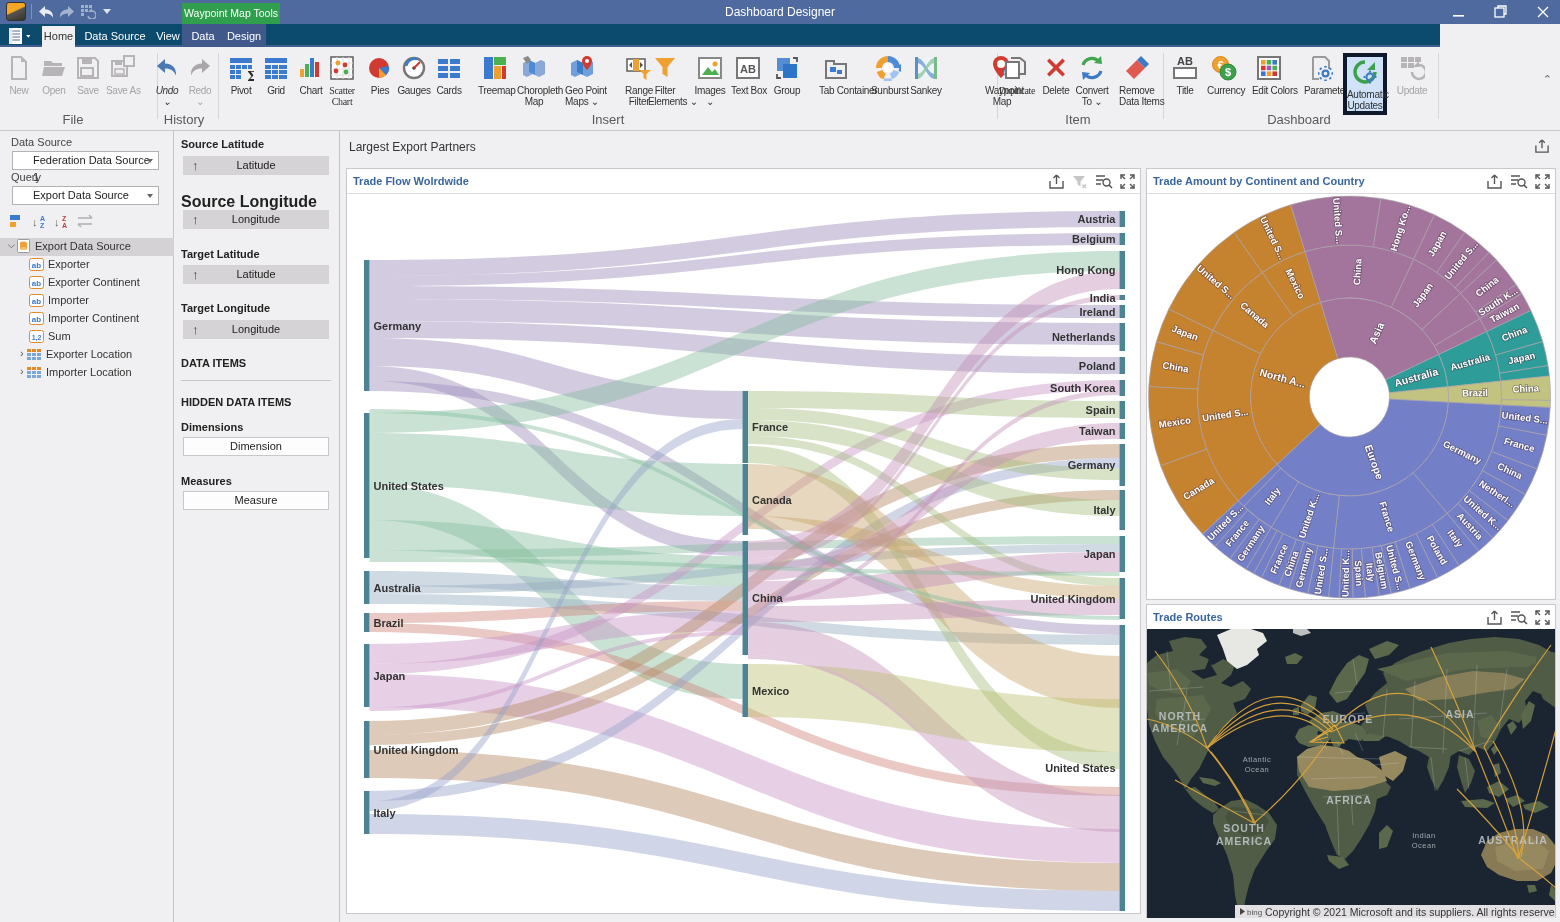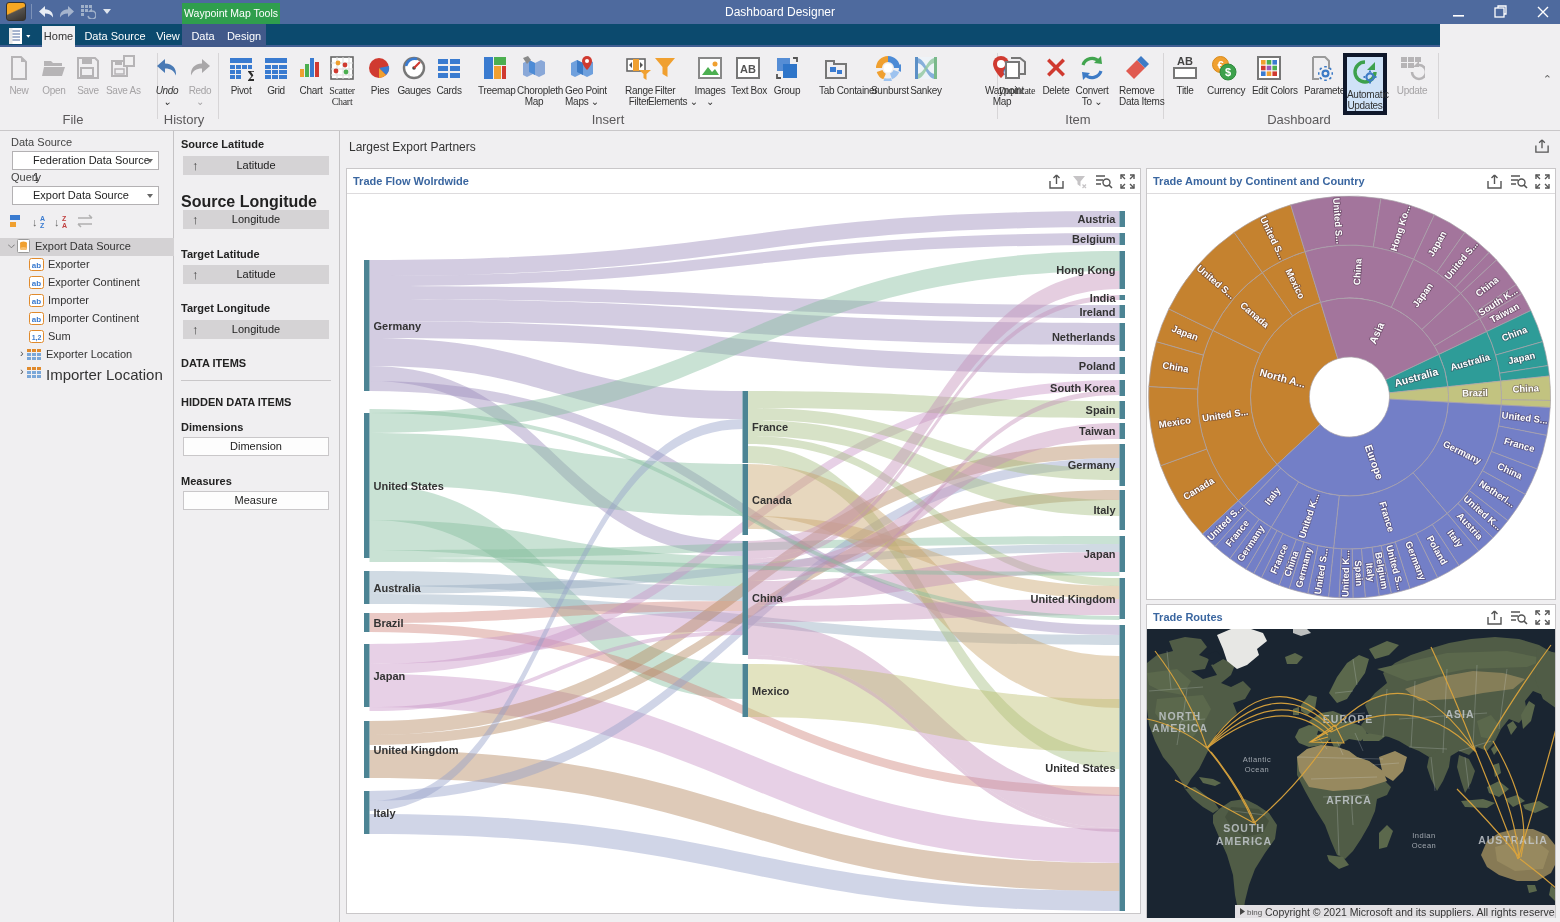--- a/index.html
+++ b/index.html
@@ -573,21 +573,21 @@
         </g>
         <g fill="#7aa7d8">
           <rect x="0" y="5" width="4" height="3"></rect>
           <rect x="5" y="5" width="4" height="3"></rect>
           <rect x="10" y="5" width="4" height="3"></rect>
           <rect x="0" y="9" width="4" height="3"></rect>
           <rect x="5" y="9" width="4" height="3"></rect>
           <rect x="10" y="9" width="4" height="3"></rect>
         </g>
       </svg></div>
-    <div style="position:absolute;left:46px;top:235px;font-size:15px;color:#333">Importer Location</div>
+    <div style="position:absolute;left:46px;top:235px;font-size:11px;color:#333">Importer Location</div>
   </div>
 <div class="p2">
     <div style="position:absolute;left:6px;top:7px;font-size:11px;font-weight:bold;color:#222">Source Latitude</div>
     <div class="bindbtn" style="top:25px"><span style="position:absolute;left:9px;font-size:13px;color:#444;font-weight:bold">↑</span>Latitude</div>
     <div style="position:absolute;left:6px;top:62px;font-size:16px;font-weight:bold;color:#222">Source Longitude</div>
     <div class="bindbtn" style="top:79px"><span style="position:absolute;left:9px;font-size:13px;color:#444;font-weight:bold">↑</span>Longitude</div>
     <div style="position:absolute;left:6px;top:117px;font-size:11px;font-weight:bold;color:#222">Target Latitude</div>
     <div class="bindbtn" style="top:134px"><span style="position:absolute;left:9px;font-size:13px;color:#444;font-weight:bold">↑</span>Latitude</div>
     <div style="position:absolute;left:6px;top:171px;font-size:11px;font-weight:bold;color:#222">Target Longitude</div>
     <div class="bindbtn" style="top:189px"><span style="position:absolute;left:9px;font-size:13px;color:#444;font-weight:bold">↑</span>Longitude</div>

